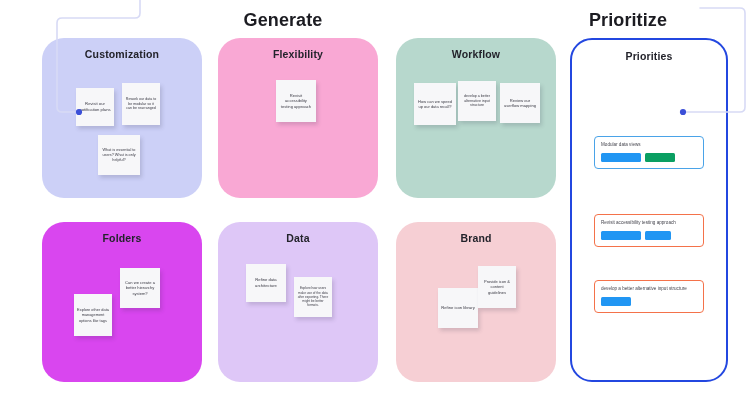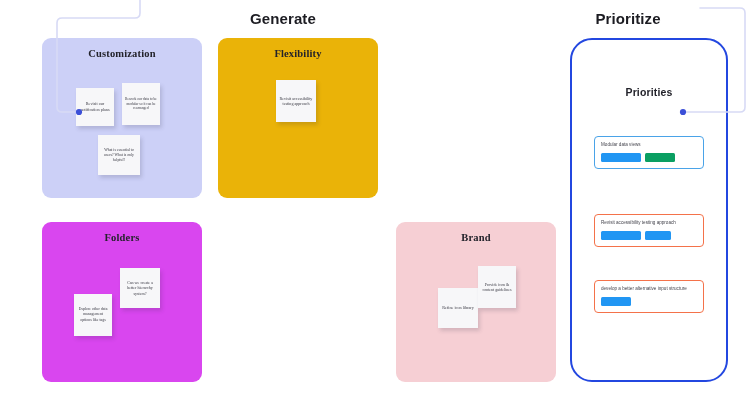--- a/index.html
+++ b/index.html
@@ -30,35 +30,34 @@
     width: 753px;
     height: 420px;
     pointer-events: none;
     z-index: 5;
   }
 
   
   .section-heading {
     position: absolute;
     font-weight: bold;
-    font-size: 15px;
+    font-size: 18px;
     color: #1c1c22;
     letter-spacing: 0.1px;
     white-space: nowrap;
     transform: translateX(-50%);
   }
   #heading-generate { left: 283px; top: 10px; }
   #heading-prioritize { left: 628px; top: 10px; }
 
   
   .panel {
     position: absolute;
-    border-radius: 9px;
-    box-sizing: border-box;
-    font-family: Liberation Serif, serif;
+    border-radius: 22px;
+    box-sizing: border-box;
   }
   .panel-title {
     position: absolute;
     top: 10px;
     left: 0;
     width: 100%;
     text-align: center;
     font-size: 10.5px;
     font-weight: bold;
     color: #23232b;
@@ -94,21 +93,21 @@
     position: absolute;
     left: 570px;
     top: 38px;
     width: 158px;
     height: 344px;
     border: 2px solid #2347e0;
     border-radius: 22px;
     background: #ffffff;
     box-sizing: border-box;
   }
-  #panel-priorities .panel-title { color: #23232b; margin-top: 36px; }
+  #panel-priorities .panel-title { color: #23232b; }
 
   .pcard {
     position: absolute;
     left: 22px;
     width: 110px;
     box-sizing: border-box;
     background: #ffffff;
     border-radius: 4px;
     padding: 5px 6px 6px 6px;
   }
@@ -148,32 +147,43 @@
   <div class="section-heading" id="heading-generate">Generate</div>
   <div class="section-heading" id="heading-prioritize">Prioritize</div>
 
   <div class="panel" id="panel-customization" style="background: rgb(204, 208, 247);">
     <div class="panel-title">Customization</div>
     <div class="note" style="left: 34px; top: 50px; width: 38px; height: 38px; font-size: 4.2px;">Revisit our notification plans</div>
     <div class="note" style="left: 80px; top: 45px; width: 38px; height: 42px; font-size: 3.6px;">Rework our data to be modular so it can be rearranged</div>
     <div class="note" style="left: 56px; top: 97px; width: 42px; height: 40px; font-size: 3.8px;">What is essential to users? What is only helpful?</div>
   </div>
 
-  <div class="panel" id="panel-flexibility" style="background: #eab308; padding-left: 40px;">
+  <div class="panel" id="panel-flexibility" style="background: #f9a8d4; padding-left: 40px;">
     <div class="panel-title">Flexibility</div>
     <div class="note" style="left: 58px; top: 42px; width: 40px; height: 42px; font-size: 4.1px;">Revisit accessibility testing approach</div>
   </div>
 
+  <div class="panel" id="panel-workflow" style="background: rgb(183, 216, 205);">
+    <div class="panel-title">Workflow</div>
+    <div class="note" style="left: 18px; top: 45px; width: 42px; height: 42px; font-size: 4px;">How can we speed up our data recall?</div>
+    <div class="note" style="left: 62px; top: 43px; width: 38px; height: 40px; font-size: 3.6px;">develop a better alternative input structure</div>
+    <div class="note" style="left: 104px; top: 45px; width: 40px; height: 40px; font-size: 4.1px;">Review our userflow mapping</div>
+  </div>
 
   <div class="panel" id="panel-folders" style="background: #d946ef;">
     <div class="panel-title">Folders</div>
     <div class="note" style="left: 78px; top: 46px; width: 40px; height: 40px; font-size: 4.1px;">Can we create a better hierarchy system?</div>
     <div class="note" style="left: 32px; top: 72px; width: 38px; height: 42px; font-size: 3.9px;">Explore other data management options like tags</div>
   </div>
 
+  <div class="panel" id="panel-data" style="background: rgb(222, 199, 247);">
+    <div class="panel-title">Data</div>
+    <div class="note" style="left: 28px; top: 42px; width: 40px; height: 38px; font-size: 4.2px;">Refine data architecture</div>
+    <div class="note" style="left: 76px; top: 55px; width: 38px; height: 40px; font-size: 3.2px;">Explore how users make use of the data after exporting. There might be better formats.</div>
+  </div>
 
   <div class="panel" id="panel-brand" style="background: rgb(246, 207, 212);">
     <div class="panel-title">Brand</div>
     <div class="note" style="left: 42px; top: 66px; width: 40px; height: 40px; font-size: 4.2px;">Refine icon library</div>
     <div class="note" style="left: 82px; top: 44px; width: 38px; height: 42px; font-size: 4px;">Provide icon &amp; content guidelines</div>
   </div>
 
   <div id="panel-priorities" style="border-color: rgb(35, 71, 224);">
     <div class="panel-title">Priorities</div>
 

